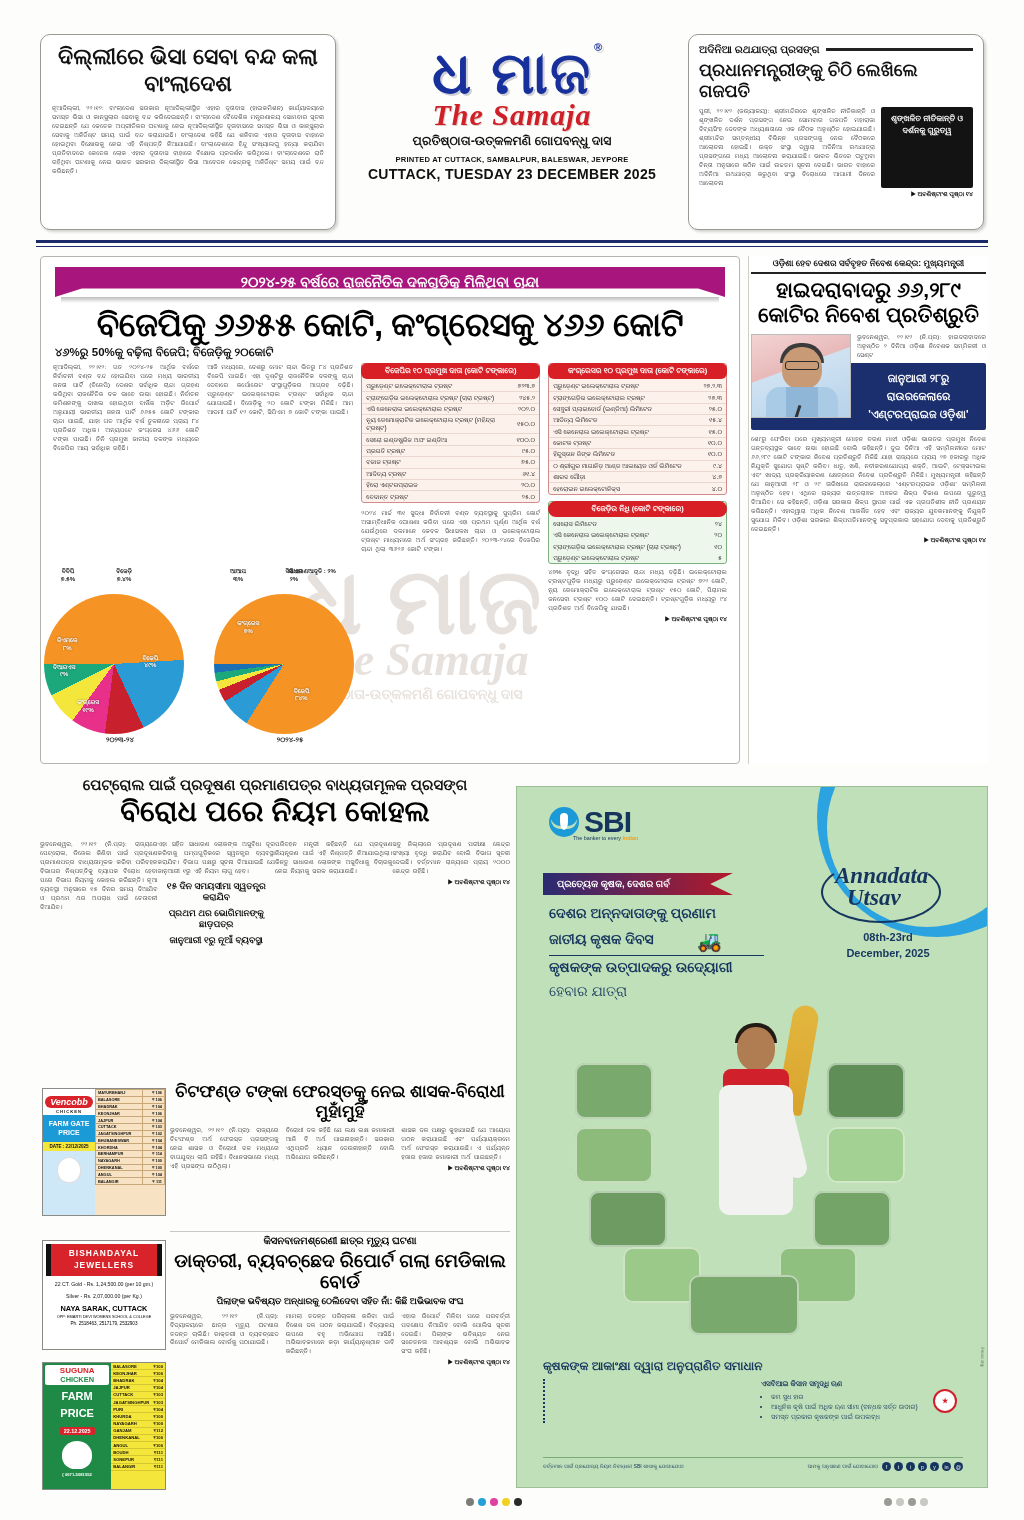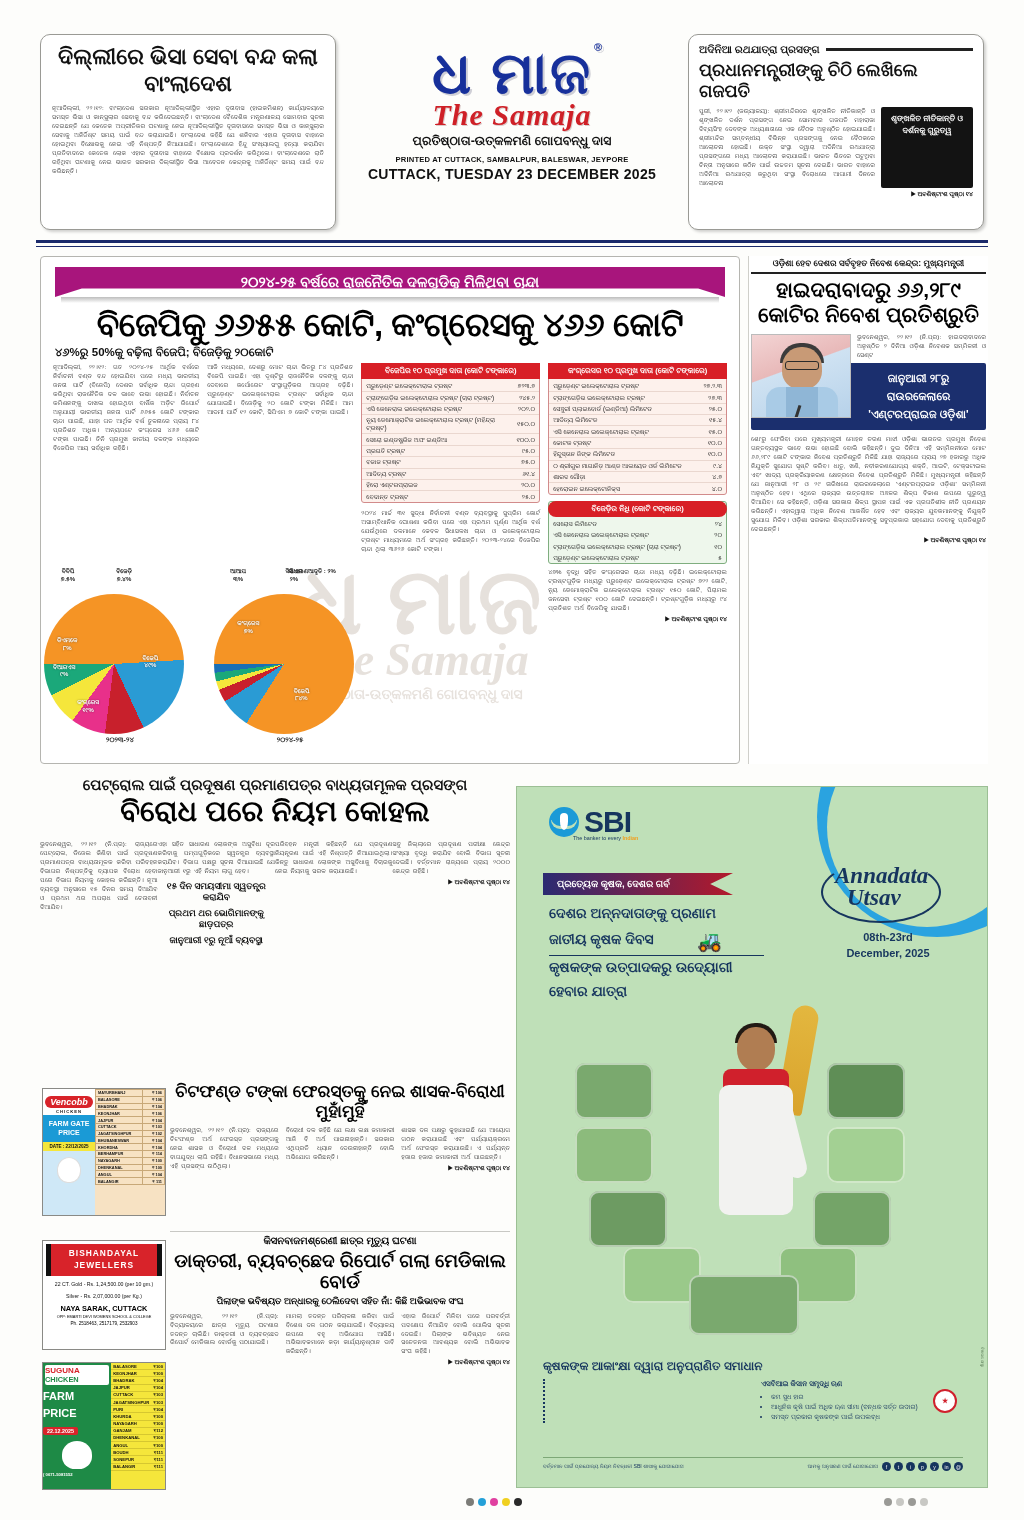--- a/index.html
+++ b/index.html
@@ -105,21 +105,21 @@
   }
   .lead-grid { display:flex; gap:8px; padding:0 12px; }
   .lead-col { width:152px; }
   .lead-col.c3 { width:186px; }
   .lead-col.c4 { width:186px; }
 
   
   .dtable { border:1px solid #d28b8b; background:#fdf1ec; border-radius:3px; margin-bottom:6px; }
   .dtable .cap {
     background:#d81f26; color:#fff; font-size:7.6px; font-weight:700;
-    text-align:center; padding:3px 2px; border-radius:0; margin:-1px -1px 2px;
+    text-align:center; padding:3px 2px; border-radius:6px; margin:-1px -1px 2px;
   }
   .dtable table { width:100%; border-collapse:collapse; }
   .dtable td { font-size:6.3px; color:#1a1a1a; padding:1.2px 4px; }
   .dtable td.v { text-align:right; white-space:nowrap; }
   .dtable tr + tr td { border-top:1px solid #ead7cf; }
 
   .gtable { border:1px solid #7fae7f; background:#eef7ec; border-radius:3px; }
   .gtable .cap {
     background:#d81f26; color:#fff; font-size:7.6px; font-weight:700;
     text-align:center; padding:3px 2px; border-radius:11px; margin:-1px -1px 2px;
@@ -221,21 +221,21 @@
              padding:4px 2px; line-height:1.4; border-left:5px solid #111; border-right:5px solid #111;}
   .jw-rate { font-size:5.2px; color:#111; margin-top:4px; line-height:1.6; }
   .jw-addr { font-size:7.4px; font-weight:700; margin-top:4px; }
   .jw-sub  { font-size:3.9px; margin-top:1px; }
   .jw-ph   { font-size:4.6px; margin-top:2px; }
 
   .ad-suguna {
     position:absolute; left:42px; top:1362px; width:124px; height:128px;
     border:1px solid #8a8a86; background:#1e8a46; display:flex; overflow:hidden;
   }
-  .sg-left { width:76px; color:#fff; }
+  .sg-left { width:76px; color:#fff; text-align:center; }
   .sg-brand { background:#fff; margin:2px; border-radius:2px; padding:1px 0; }
   .sg-brand .s1 { color:#d8232a; font-size:8px; font-weight:700; }
   .sg-brand .s2 { color:#1e8a46; font-size:7.4px; font-weight:700; }
   .sg-fp { font-size:11px; font-weight:700; line-height:1.1; margin-top:5px; }
   .sg-date { display:inline-block; background:#d8232a; color:#fff; font-size:5.4px; font-weight:700;
              padding:1px 4px; border-radius:2px; margin-top:3px; }
   .sg-chick { width:30px; height:28px; margin:4px auto 0; background:#fff; border-radius:50% 50% 44% 44%; }
   .sg-ph { font-size:4.2px; font-weight:700; margin-top:3px; }
   .sg-tbl { flex:1; background:#f5e63b; }
   .sg-tbl table { width:100%; border-collapse:collapse; }
@@ -267,21 +267,21 @@
   .sbi-ribbon {
     position:absolute; left:26px; top:86px; width:190px; height:22px;
     background:linear-gradient(90deg,#2b2b72,#b3192b);
     clip-path:polygon(0 0,100% 0,88% 50%,100% 100%,0 100%);
     color:#fff; font-size:9.6px; font-weight:700; display:flex; align-items:center; padding-left:14px;
   }
   .sbi-l1 { position:absolute; left:32px; top:118px; font-size:14px; font-weight:700; color:#16355e; }
   .sbi-l2 { position:absolute; left:32px; top:144px; font-size:14px; font-weight:700; color:#16355e; }
   .sbi-tractor { position:absolute; left:180px; top:142px; font-size:20px; color:#8a3fbf; }
   .sbi-l3 { position:absolute; left:32px; top:172px; font-size:14px; font-weight:700; color:#16355e; }
-  .sbi-l4 { position:absolute; left:32px; top:196px; font-size:14px; font-weight:700; color:#16355e; }
+  .sbi-l4 { position:absolute; left:32px; top:196px; font-size:14px; font-weight:400; color:#16355e; }
   .sbi-divider { position:absolute; left:32px; top:168px; width:215px; height:1px; background:#16355e; }
   .annadata { position:absolute; right:24px; top:70px; width:150px; text-align:center; }
   .annadata .wreath { position:relative; height:70px; }
   .annadata .wreath .circ {
     position:absolute; left:8px; top:4px; width:120px; height:62px;
     border:2px solid #16355e; border-top-color:transparent; border-radius:50%;
   }
   .annadata .t1 {
     font-family:"Liberation Serif", serif; font-style:italic; font-weight:700;
     font-size:23px; color:#16355e; line-height:.95; position:absolute; left:22px; top:8px;

